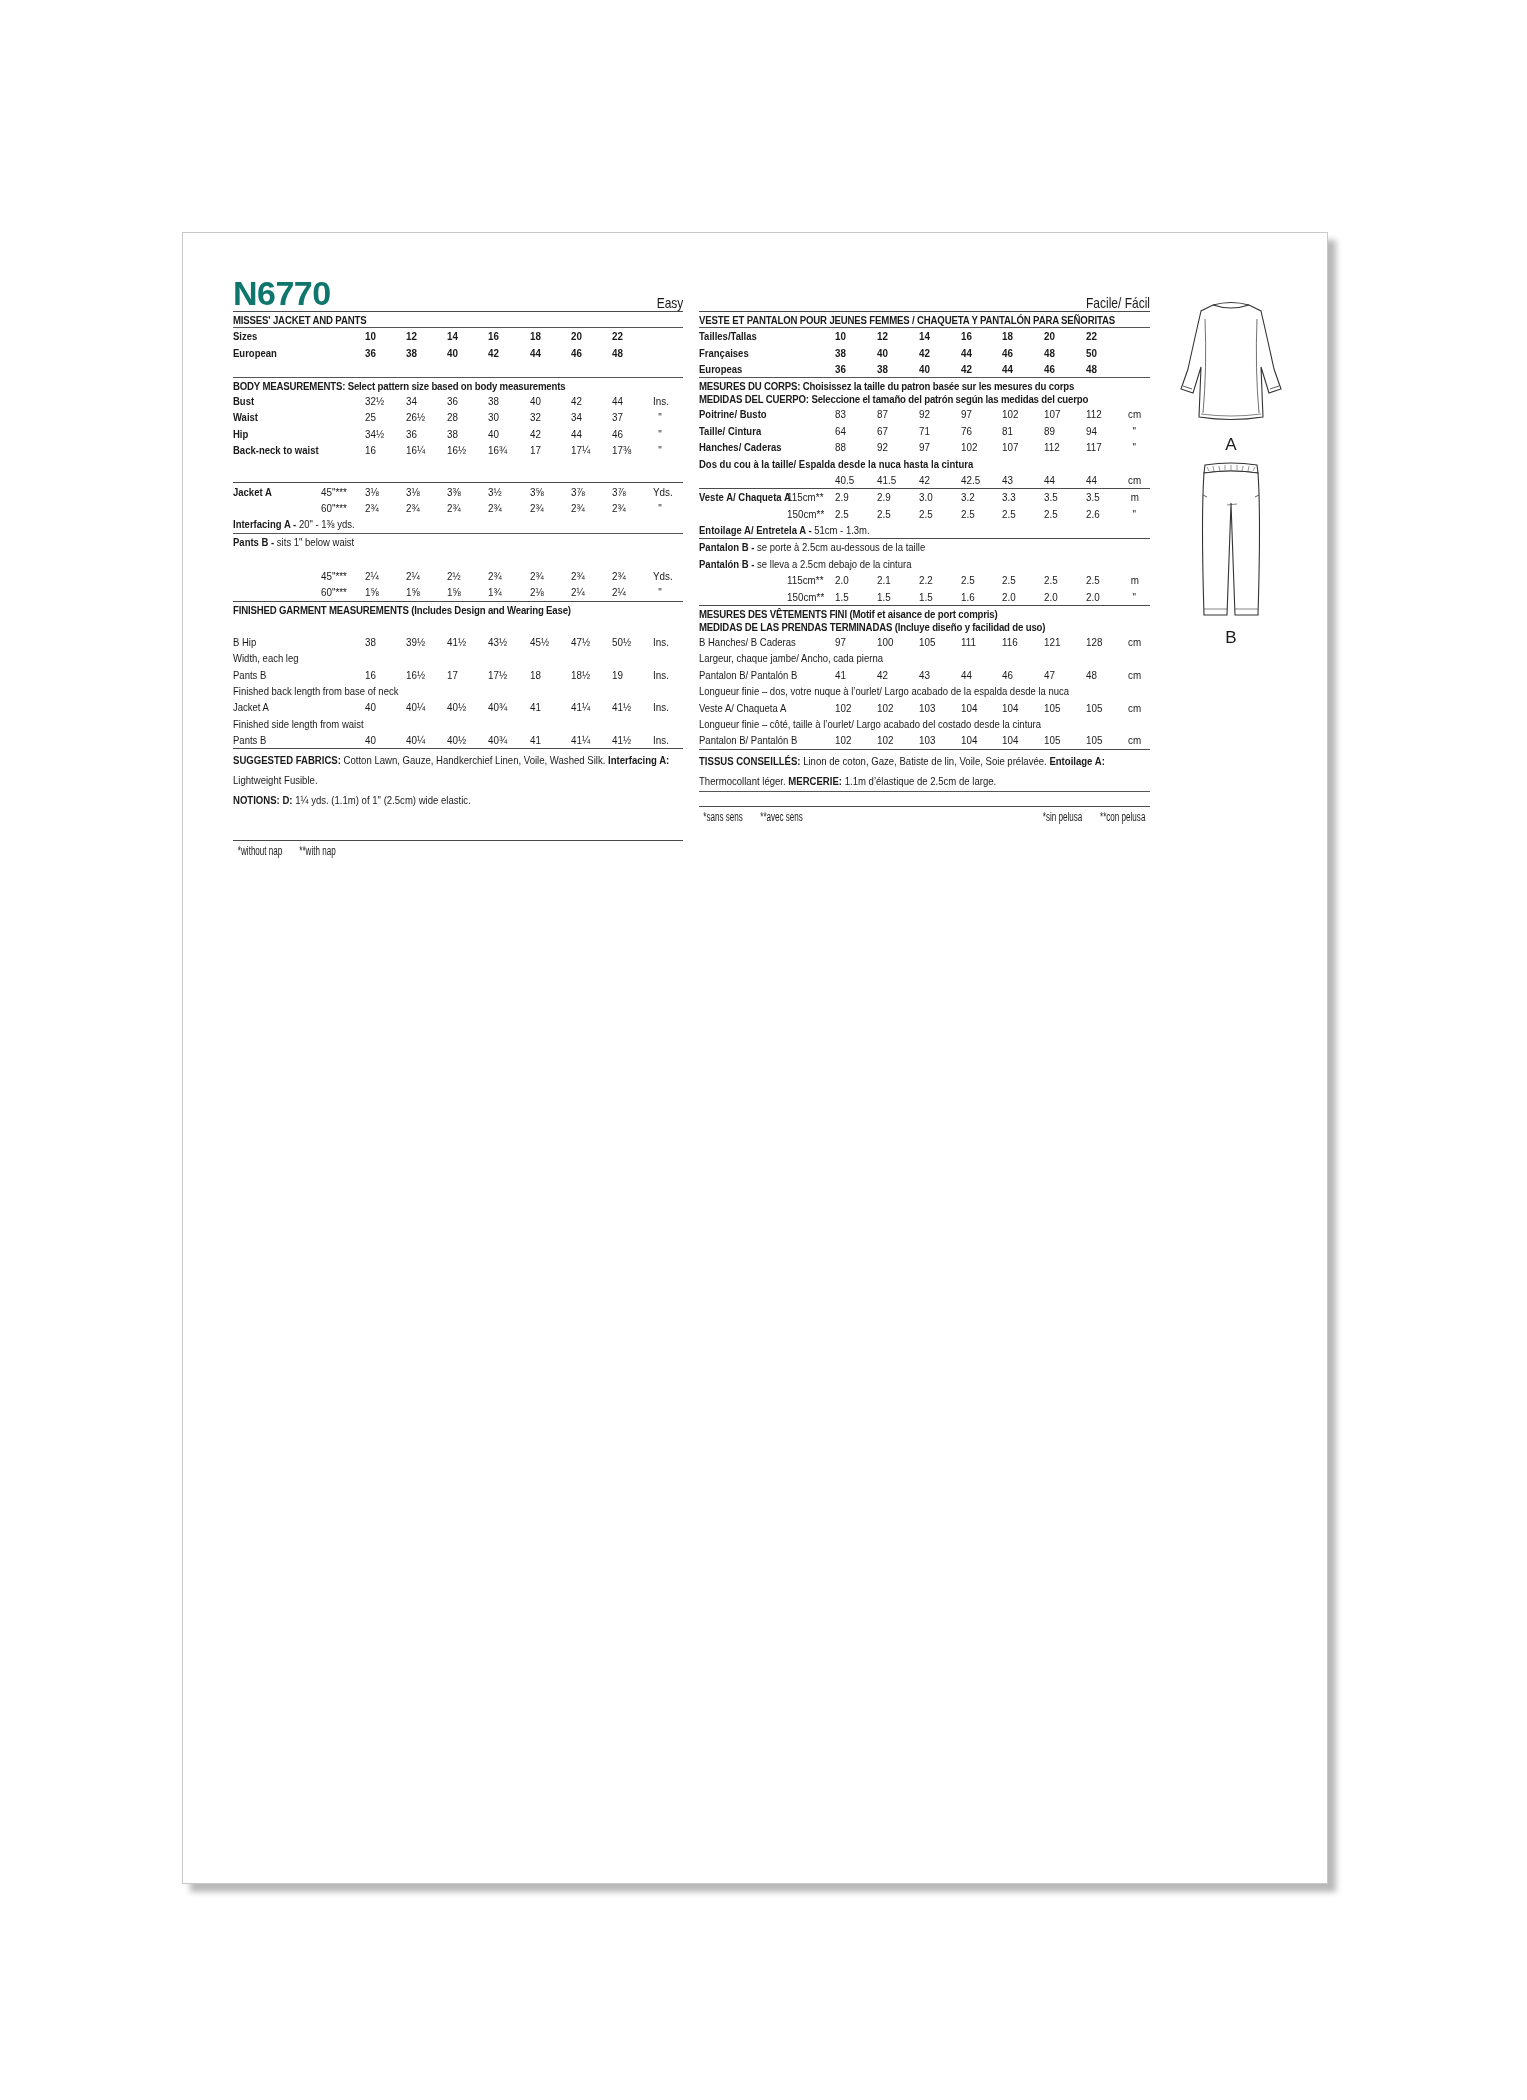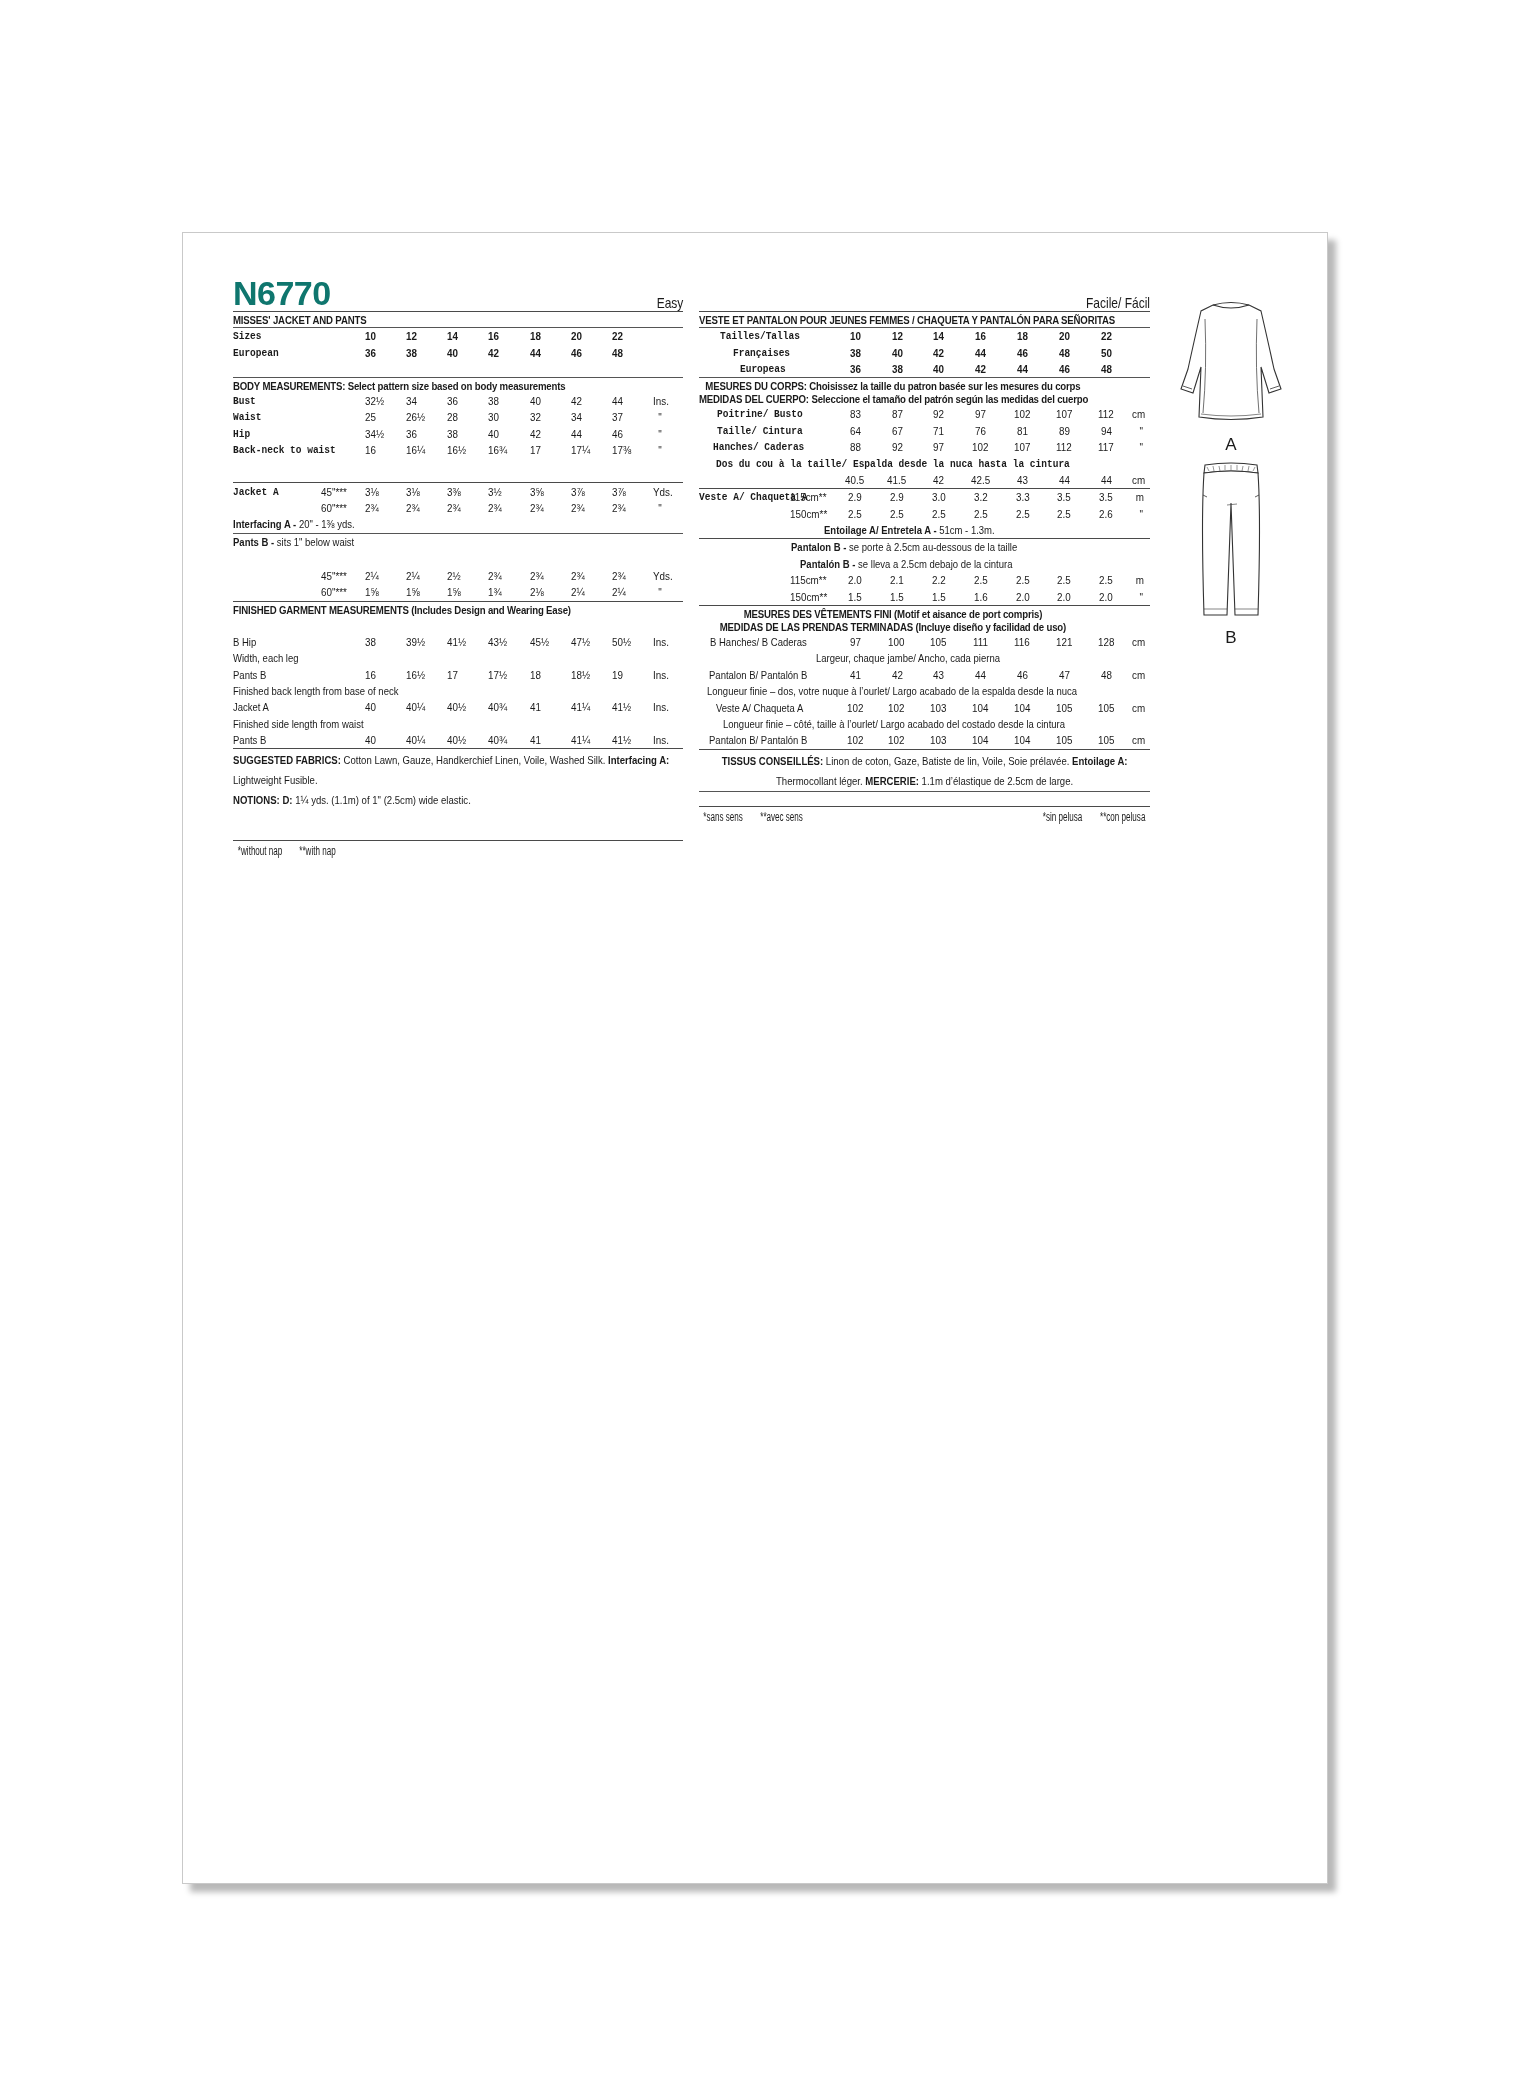--- a/index.html
+++ b/index.html
@@ -7,33 +7,33 @@
     width: 1527px; height: 2100px; background: #ffffff; position: relative;
     font-family: "Liberation Sans", sans-serif; color: #1a1a1a;
   }
   .page {
     position: absolute; left: 182px; top: 232px; width: 1144px; height: 1650px;
     background: #fff; border: 1px solid #c9c9c9;
     box-shadow: 8px 8px 6px rgba(0,0,0,0.28);
   }
   .col { position: absolute; top: 0; }
   .col-left { left: 50px; width: 450px; }
-  .col-right { left: 516px; width: 451px; text-align: center; }
+  .col-right { left: 516px; width: 451px; }
   .illus { position: absolute; left: 978px; top: 56px; width: 140px; }
 
   .hdr { position: relative; height: 36px; margin-top: 42px; }
   .code { position: absolute; left: 0; bottom: -2px; font-family: "Liberation Sans", sans-serif; font-weight: 700; font-size: 34px; letter-spacing: -0.5px; color: #0f766e; }
   .level { position: absolute; right: 0; bottom: 0; font-size: 15px; transform: scaleX(0.8); transform-origin: right bottom; }
   .rule { border-top: 1.6px solid #4a4a4a; }
   .rule-thin { border-top: 1.2px solid #555; }
   .title { font-weight: 700; font-size: 11.2px; letter-spacing: -0.2px; padding: 2px 0 1px 0; transform: scaleX(0.86); transform-origin: left center; white-space: nowrap; }
 
   table.grid { border-collapse: collapse; width: 100%; table-layout: fixed; }
   table.grid td { padding: 0; height: 16.4px; font-size: 11.2px; white-space: nowrap; vertical-align: middle; }
-  table.grid td.lbl { font-weight: 700; font-family: Liberation Mono, monospace; }
+  table.grid td.lbl { font-weight: 700; }
   table.grid td.lbl span, table.grid td span.sq { display: inline-block; transform: scaleX(0.85); transform-origin: left center; }
   table.grid td.num span { display: inline-block; transform: scaleX(0.88); transform-origin: left center; }
   table.grid.bold td.num { font-weight: 700; }
   .gap { height: 16px; }
   .line-text { font-size: 11.2px; height: 16.4px; line-height: 16.4px; white-space: nowrap; }
   .line-text span.inner { display: inline-block; transform: scaleX(0.85); transform-origin: left center; }
   b { font-weight: 700; }
   .para { font-size: 11.2px; line-height: 20px; padding-top: 1px; }
   .para .inner { display: block; width: 117%; transform: scaleX(0.855); transform-origin: left top; }
   .foot { font-size: 12px; padding-top: 3px; display: flex; justify-content: space-between; }

